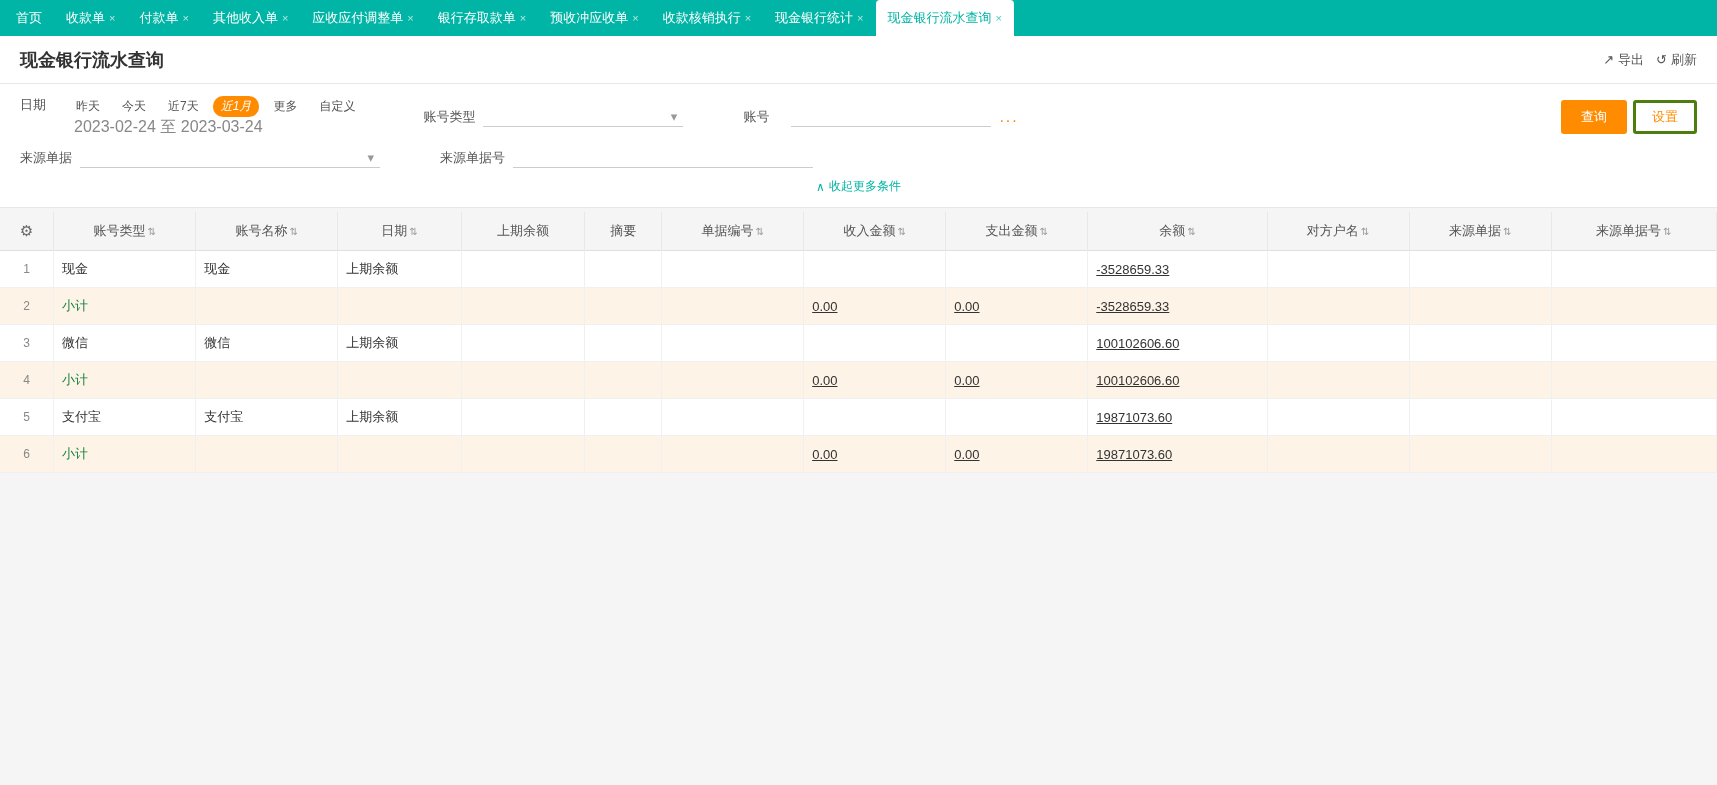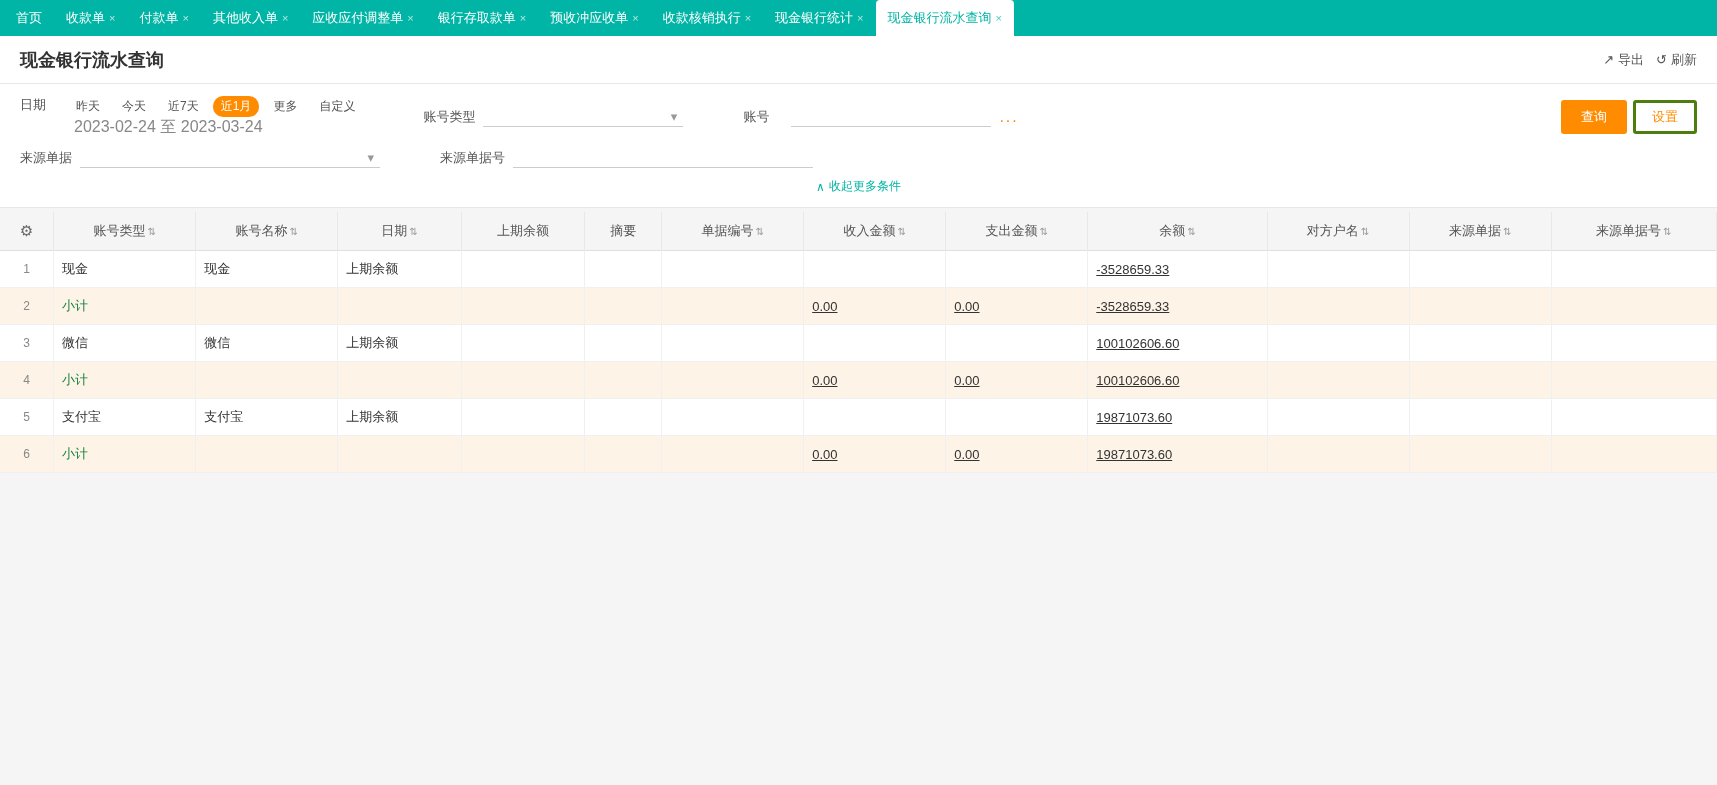--- a/index.html
+++ b/index.html
@@ -93,20 +93,21 @@
       padding: 2px 8px;
       border-radius: 3px;
       cursor: pointer;
       font-size: 12px;
       color: #555;
     }
     .date-opt.active {
       background: #ff8c00;
       color: #fff;
       border-radius: 10px;
+      font-style: italic;
     }
     .date-range {
       font-size: 16px;
       color: #888;
       margin-left: 6px;
     }
     .filter-select {
       display: flex;
       align-items: center;
       border-bottom: 1px solid #ccc;

